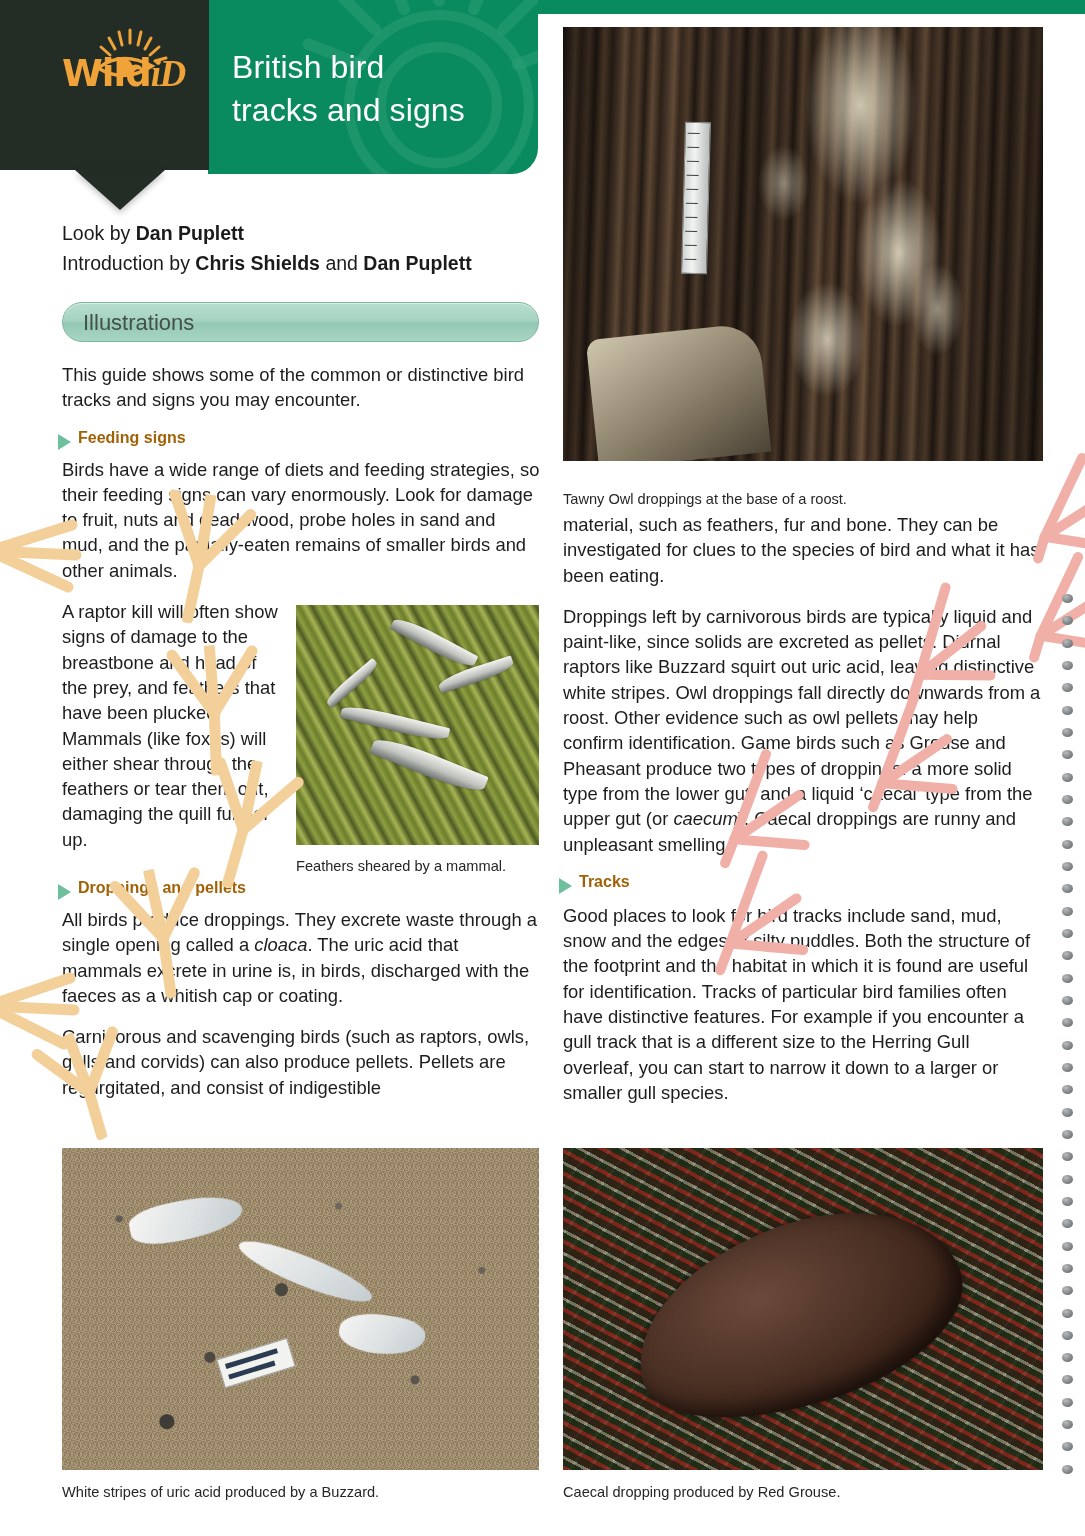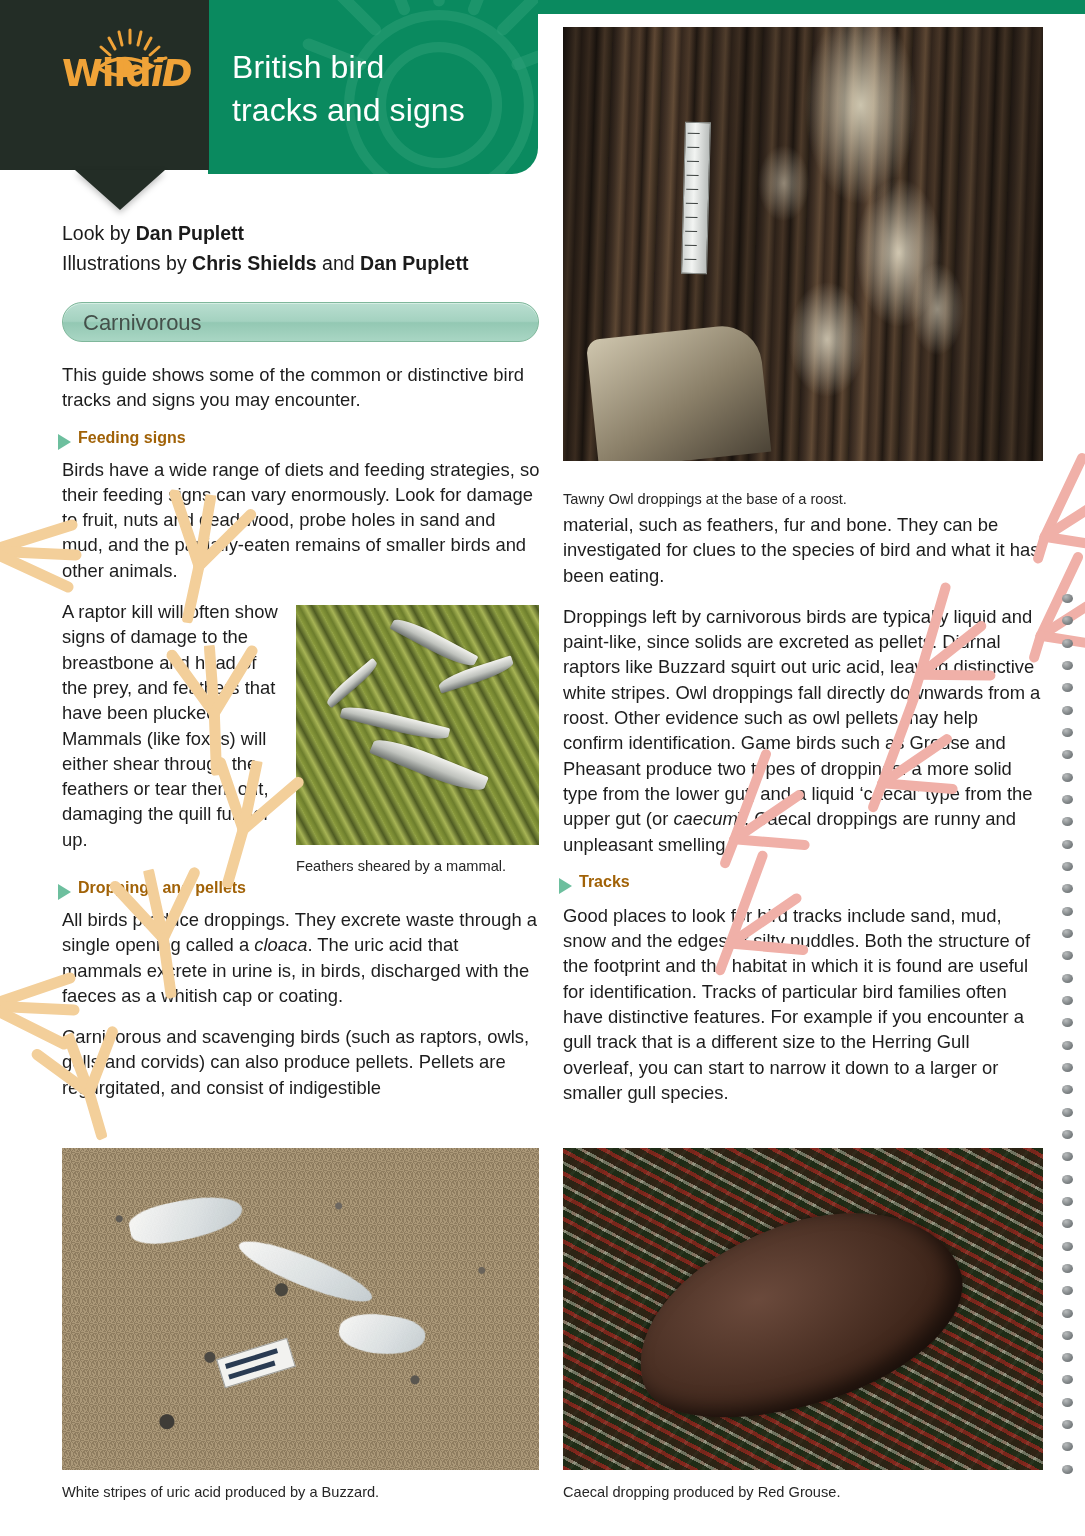--- a/index.html
+++ b/index.html
@@ -86,20 +86,21 @@
     color: #f0a338;
     font-size: 37px;
     font-weight: bold;
     letter-spacing: -1px;
     z-index: 6;
     font-family: "DejaVu Sans", sans-serif;
   }
   .logo-text .id {
     font-style: italic;
     letter-spacing: -1.5px;
+    font-family: Liberation Serif, serif;
   }
 
   
   .credits {
     position: absolute;
     top: 218px; left: 62px;
     width: 480px;
     font-size: 19.5px;
     color: #1b1b1b;
     line-height: 1.56;
@@ -333,25 +334,25 @@
 
   <div class="logo-text"><span>Wild</span><span class="id">iD</span></div>
 
   <div class="header-title">
     <div>British bird</div>
     <div>tracks and signs</div>
   </div>
 
   <div class="credits">
     <div><span>Look by </span><b>Dan Puplett</b></div>
-    <div><span>Illustrations by </span><b>Chris Shields</b><span> and </span><b>Dan Puplett</b></div>
+    <div><span>Introduction by </span><b>Chris Shields</b><span> and </span><b>Dan Puplett</b></div>
   </div>
 
   <div class="intro-pill">
-    <span>Carnivorous</span>
+    <span>Illustrations</span>
   </div>
 
   <div class="col-left" style="top:362px;">
     <p class="body">This guide shows some of the common or distinctive bird tracks and signs you may encounter.</p>
 
     <h2 class="section">
       <span class="tri"></span>
       <span>Feeding signs</span>
     </h2>
 

